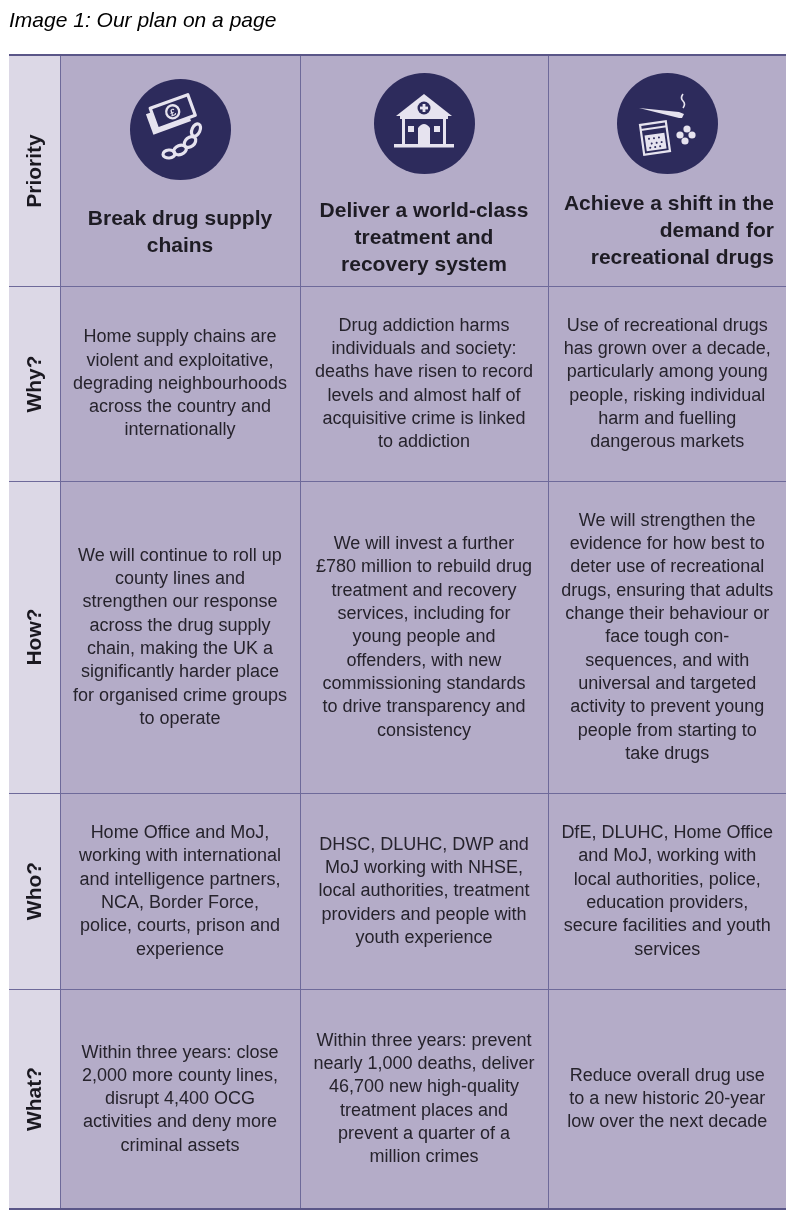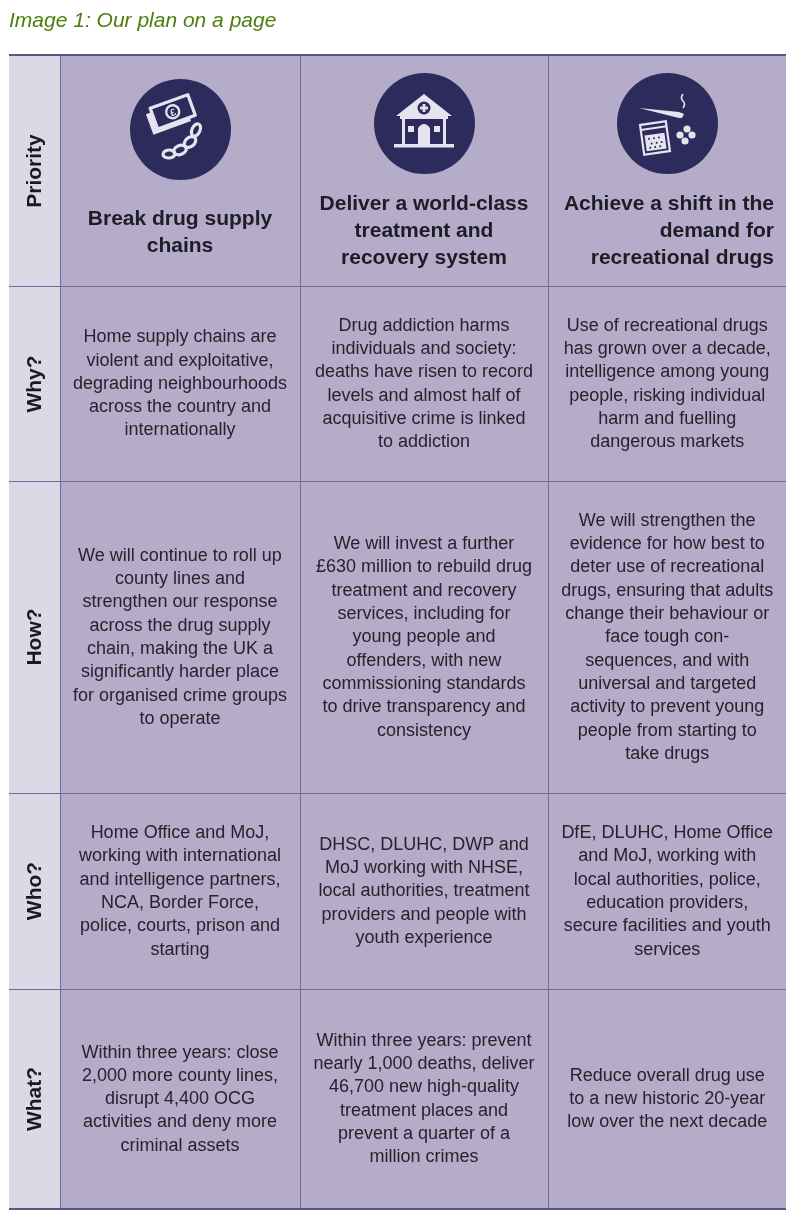--- a/index.html
+++ b/index.html
@@ -1,32 +1,32 @@
 <!DOCTYPE html>
 <html><head>
 <meta charset="utf-8">
 <style>
   html, body { margin: 0; padding: 0; background: #ffffff; }
   body { width: 798px; height: 1222px; position: relative; overflow: hidden; font-family: "Liberation Sans", sans-serif; color: #1f1d25; }
-  .caption { position: absolute; left: 9px; top: 8px; font-size: 21px; font-style: italic; color: #4d7c0f; letter-spacing: 0; }
+  .caption { position: absolute; left: 9px; top: 8px; font-size: 21px; font-style: italic; color: #000000; letter-spacing: 0; }
   .plan-table { position: absolute; left: 9px; top: 54px; width: 777px; height: 1154px; border-collapse: collapse; table-layout: fixed; border-top: 2px solid #5a5688; border-bottom: 2px solid #5a5688; }
   .plan-table td { border-left: 1.5px solid #6e6a9a; border-right: 1.5px solid #6e6a9a; border-top: 1.5px solid #6e6a9a; border-bottom: 1.5px solid #6e6a9a; padding: 0; vertical-align: middle; text-align: center; }
   .plan-table td:first-child { border-left: none; }
   .plan-table td:last-child { border-right: none; }
   .label-cell { background: #dcd8e6; width: 50px; position: relative; }
   .label-cell .vlabel { position: absolute; left: 50%; top: 50%; transform: translate(-50%, -50%) rotate(-90deg); font-weight: bold; font-size: 21px; white-space: nowrap; color: #1a1820; }
   .body-cell { background: #b4acc8; font-size: 18px; line-height: 23.3px; color: #26232c; padding: 0 12px !important; }
   .priority-cell { vertical-align: top !important; }
   .icon-circle { width: 101px; height: 101px; border-radius: 50%; background: #2d2b5c; margin: 0 auto; display: flex; align-items: center; justify-content: center; }
   .icon-circle svg { width: 76px; height: 76px; }
   .priority-title { font-weight: bold; font-size: 21px; line-height: 27px; color: #1e1c24; }
   .c1 .icon-circle { margin-top: 23px; }
   .c1 .priority-title { margin-top: 24px; }
   .c2 .icon-circle { margin-top: 17px; }
-  .c2 .priority-title { margin-top: 15px; }
+  .c2 .priority-title { margin-top: 22px; }
   .c3 .icon-circle { margin-top: 17px; }
   .c3 .priority-title { margin-top: 15px; text-align: right; }
 </style>
 </head>
 <body>
 
 <div class="caption">Image 1: Our plan on a page</div>
 
 <table class="plan-table">
   <colgroup>
@@ -105,35 +105,35 @@
       </div>
       <div class="priority-title">Achieve a shift in the demand for recreational drugs</div>
     </td>
   </tr>
   <tr style="height:195px">
     <td class="label-cell">
           <span class="vlabel">Why?</span>
         </td>
     <td class="body-cell">Home supply chains are violent and exploitative, degrading neighbourhoods across the country and internationally</td>
     <td class="body-cell">Drug addiction harms individuals and society: deaths have risen to record levels and almost half of acquisitive crime is linked to addiction</td>
-    <td class="body-cell">Use of recreational drugs has grown over a decade, intelligence among young people, risking individual harm and fuelling dangerous markets</td>
+    <td class="body-cell">Use of recreational drugs has grown over a decade, particularly among young people, risking individual harm and fuelling dangerous markets</td>
   </tr>
   <tr style="height:312px">
     <td class="label-cell">
           <span class="vlabel">How?</span>
         </td>
     <td class="body-cell">We will continue to roll up county lines and strengthen our response across the drug supply chain, making the UK a significantly harder place for organised crime groups to operate</td>
-    <td class="body-cell">We will invest a further £630 million to rebuild drug treatment and recovery services, including for young people and offenders, with new commissioning standards to drive transparency and consistency</td>
+    <td class="body-cell">We will invest a further £780 million to rebuild drug treatment and recovery services, including for young people and offenders, with new commissioning standards to drive transparency and consistency</td>
     <td class="body-cell">We will strengthen the evidence for how best to deter use of recreational drugs, ensuring that adults change their behaviour or face tough con-sequences, and with universal and targeted activity to prevent young people from starting to take drugs</td>
   </tr>
   <tr style="height:196px">
     <td class="label-cell">
           <span class="vlabel">Who?</span>
         </td>
-    <td class="body-cell">Home Office and MoJ, working with international and intelligence partners, NCA, Border Force, police, courts, prison and starting</td>
+    <td class="body-cell">Home Office and MoJ, working with international and intelligence partners, NCA, Border Force, police, courts, prison and experience</td>
     <td class="body-cell">DHSC, DLUHC, DWP and MoJ working with NHSE, local authorities, treatment providers and people with youth experience</td>
     <td class="body-cell">DfE, DLUHC, Home Office and MoJ, working with local authorities, police, education providers, secure facilities and youth services</td>
   </tr>
   <tr style="height:220px">
     <td class="label-cell">
           <span class="vlabel">What?</span>
         </td>
     <td class="body-cell">Within three years: close 2,000 more county lines, disrupt 4,400 OCG activities and deny more criminal assets</td>
     <td class="body-cell">Within three years: prevent nearly 1,000 deaths, deliver 46,700 new high-quality treatment places and prevent a quarter of a million crimes</td>
     <td class="body-cell">Reduce overall drug use to a new historic 20-year low over the next decade</td>

